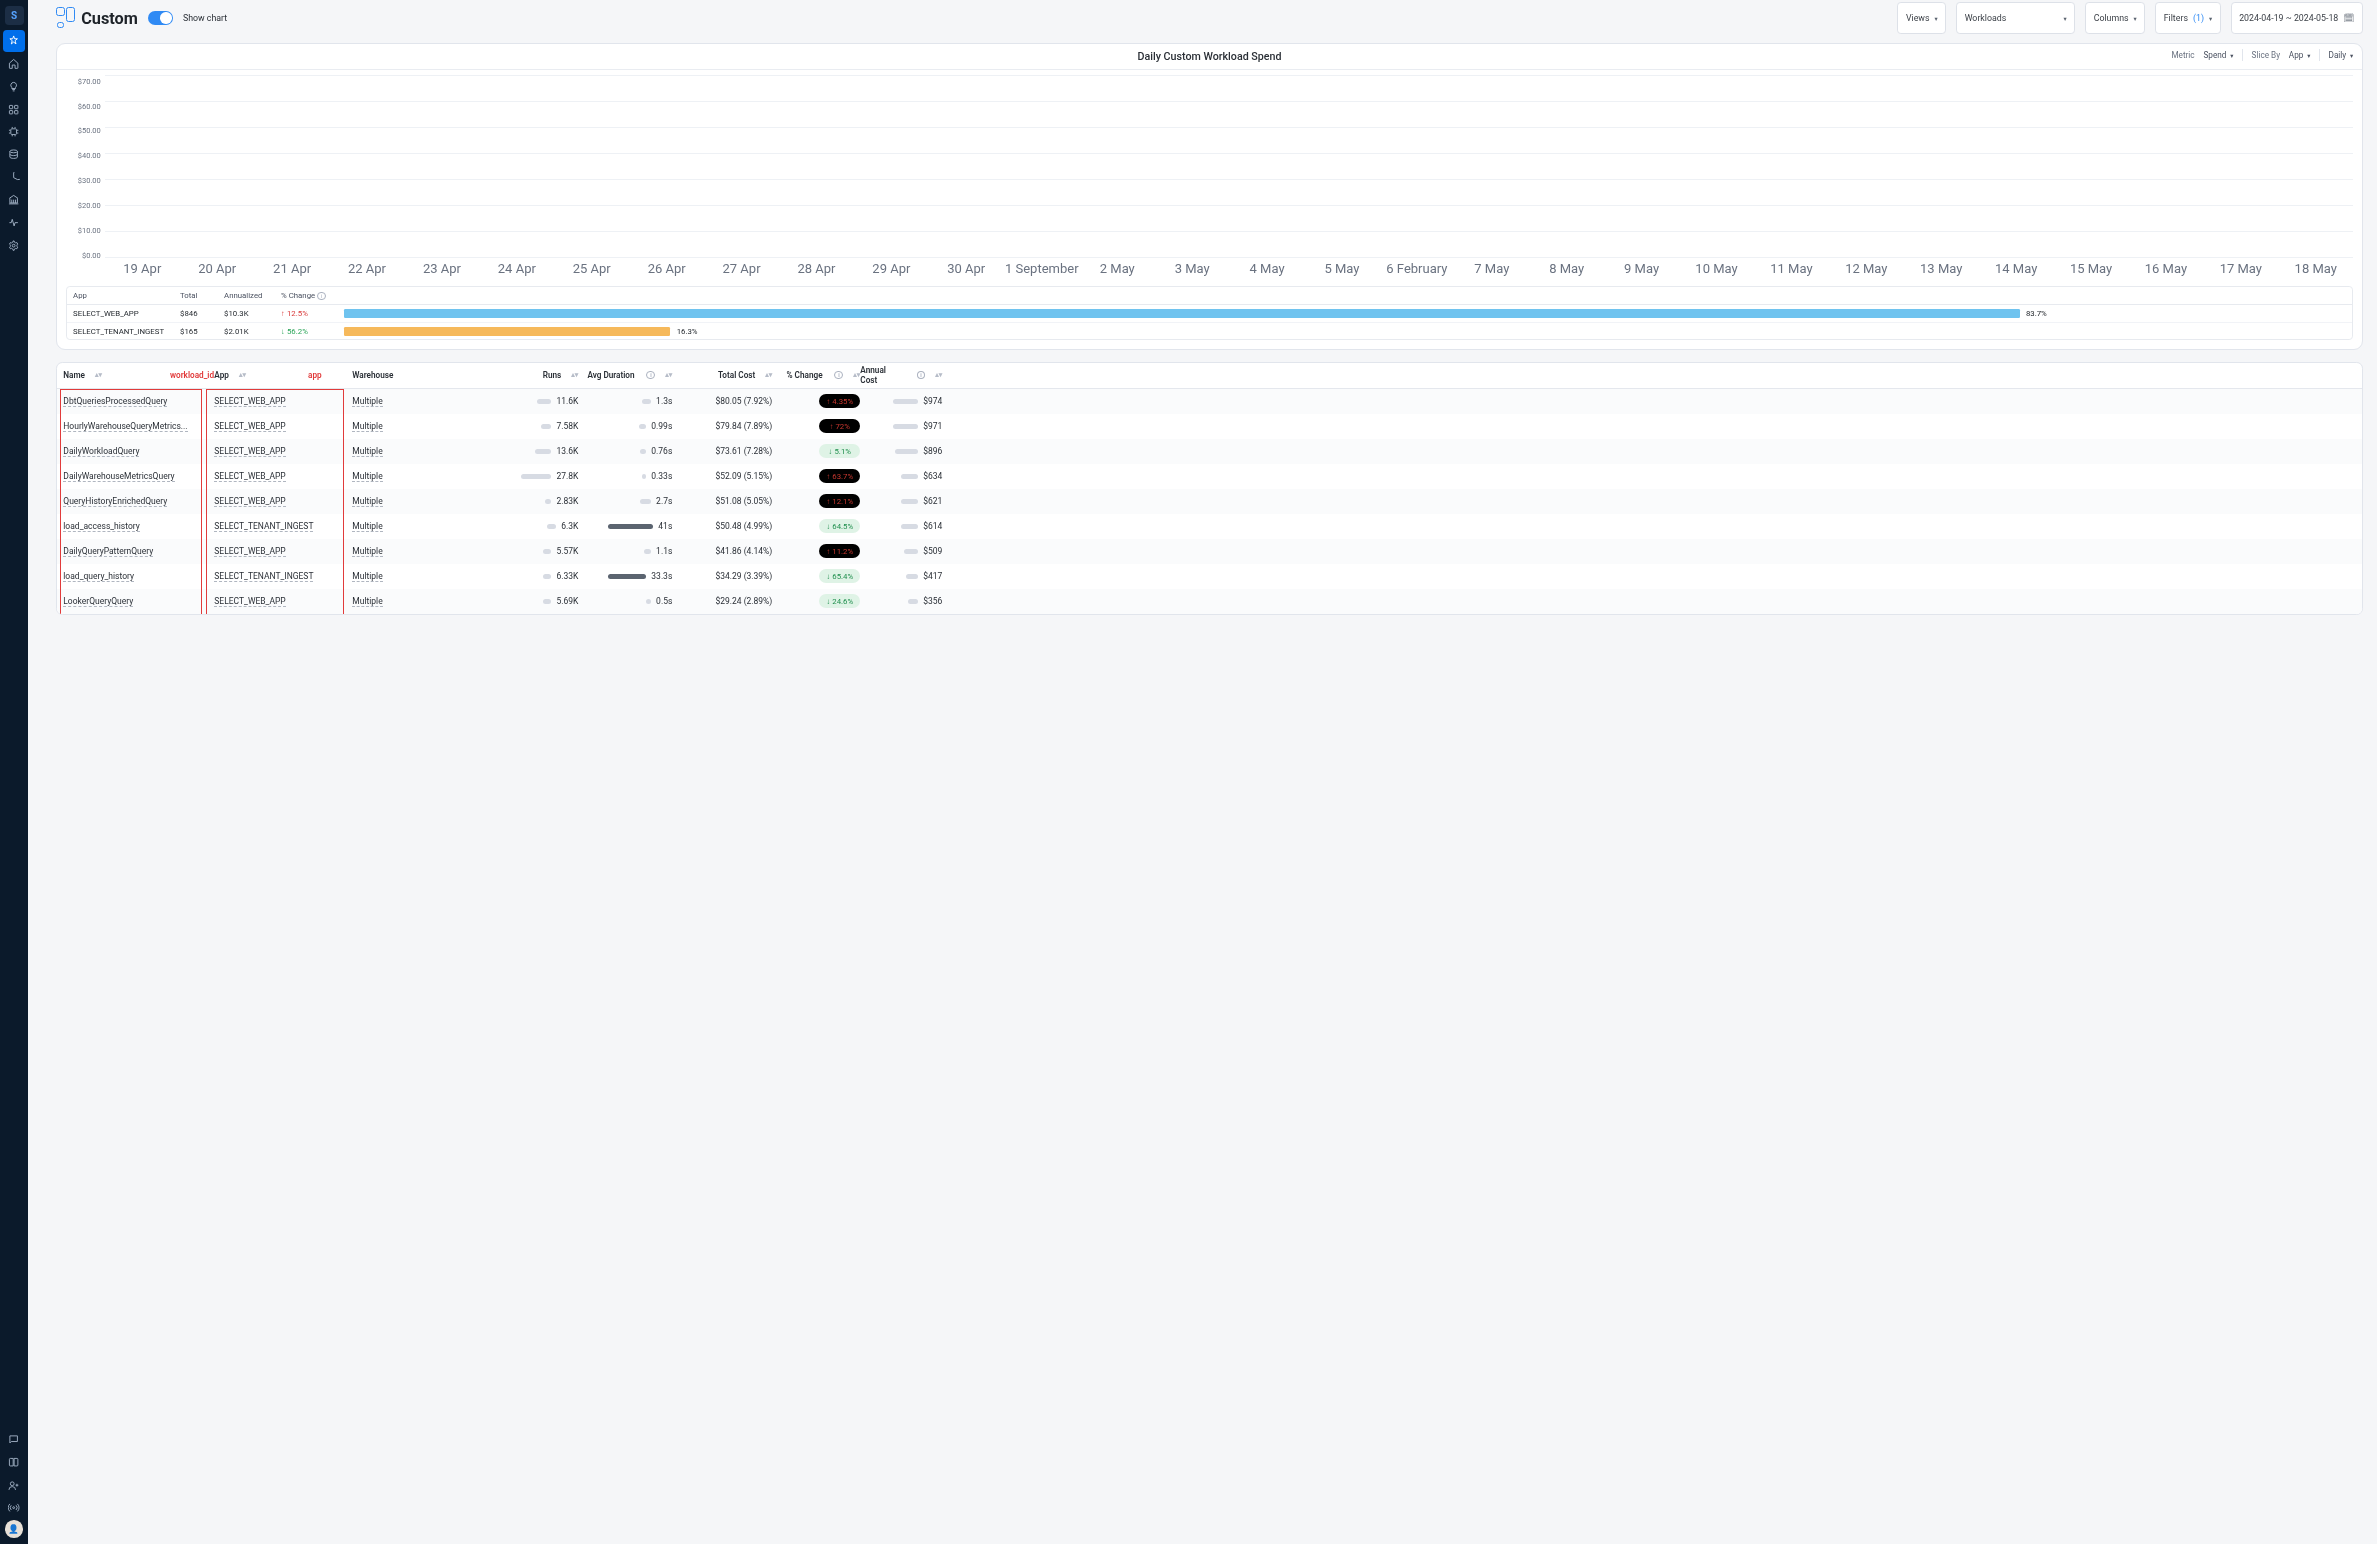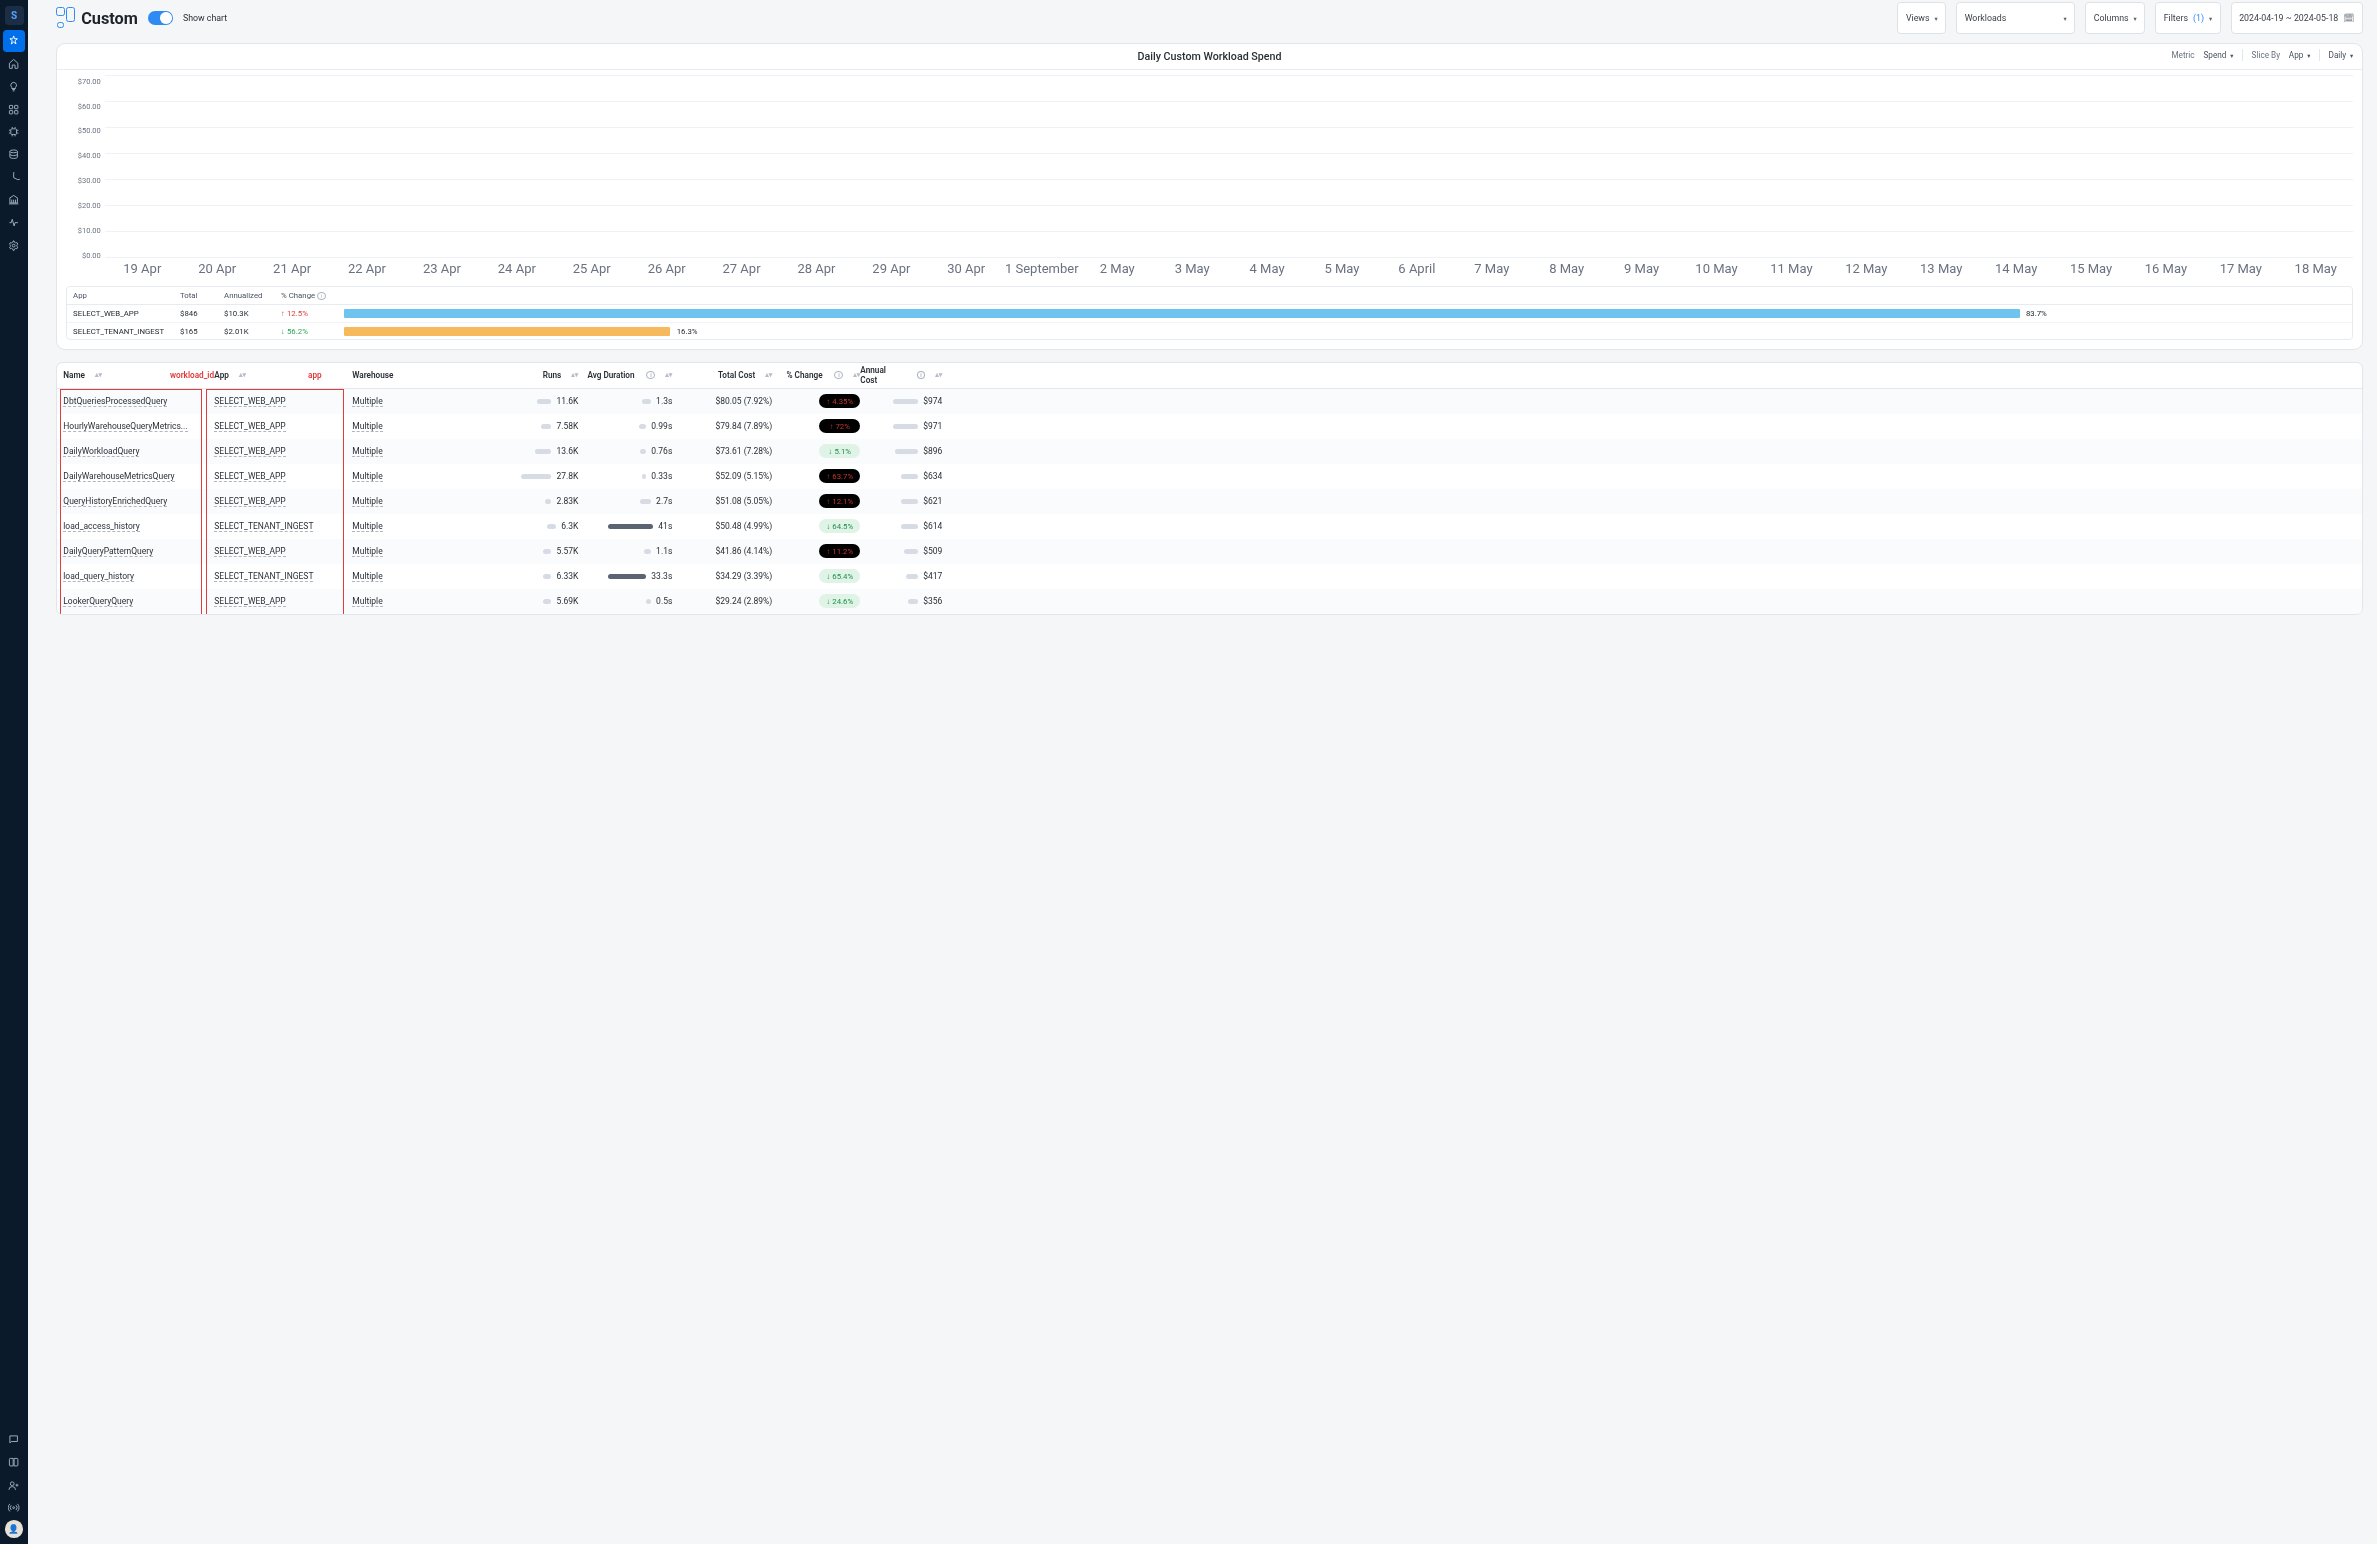--- a/index.html
+++ b/index.html
@@ -401,21 +401,21 @@
           <span>26 Apr</span>
           <span>27 Apr</span>
           <span>28 Apr</span>
           <span>29 Apr</span>
           <span>30 Apr</span>
           <span>1 September</span>
           <span>2 May</span>
           <span>3 May</span>
           <span>4 May</span>
           <span>5 May</span>
-          <span>6 April</span>
+          <span>6 February</span>
           <span>7 May</span>
           <span>8 May</span>
           <span>9 May</span>
           <span>10 May</span>
           <span>11 May</span>
           <span>12 May</span>
           <span>13 May</span>
           <span>14 May</span>
           <span>15 May</span>
           <span>16 May</span>

